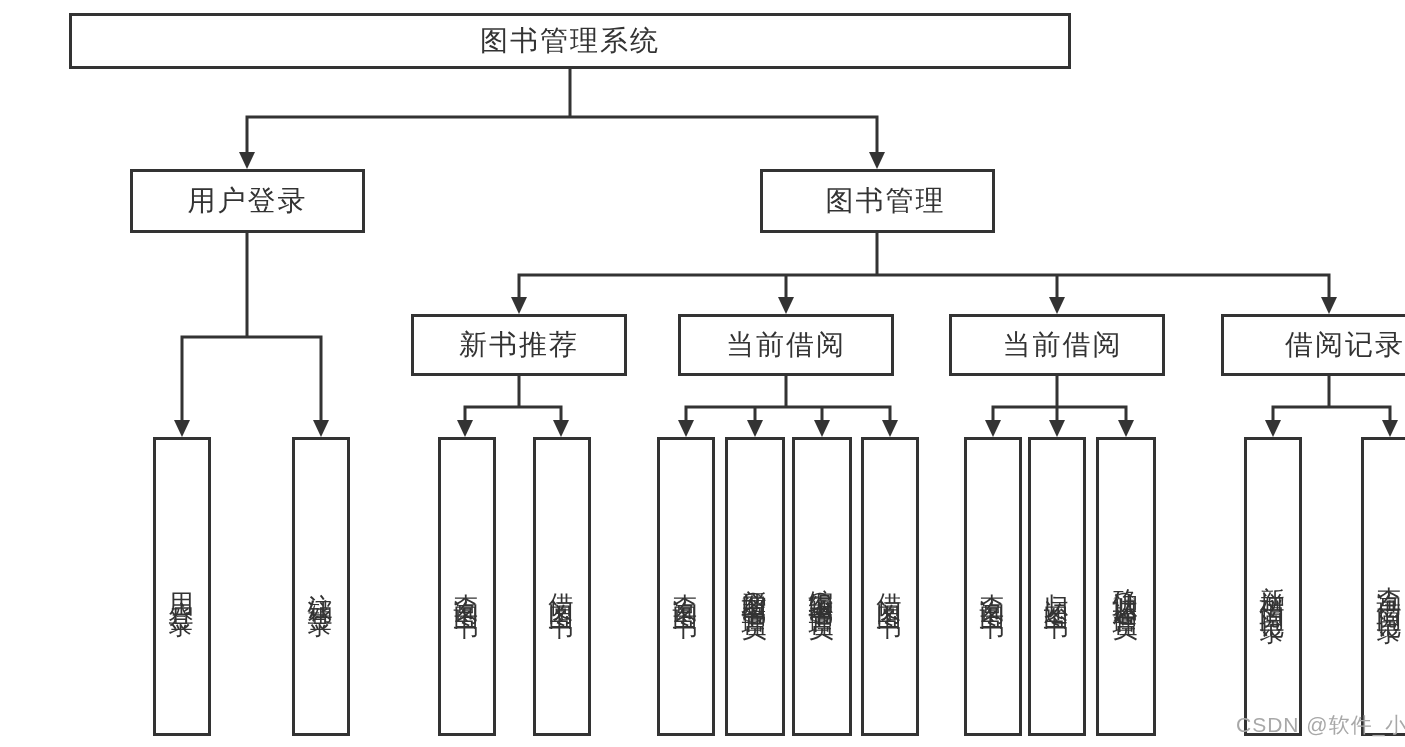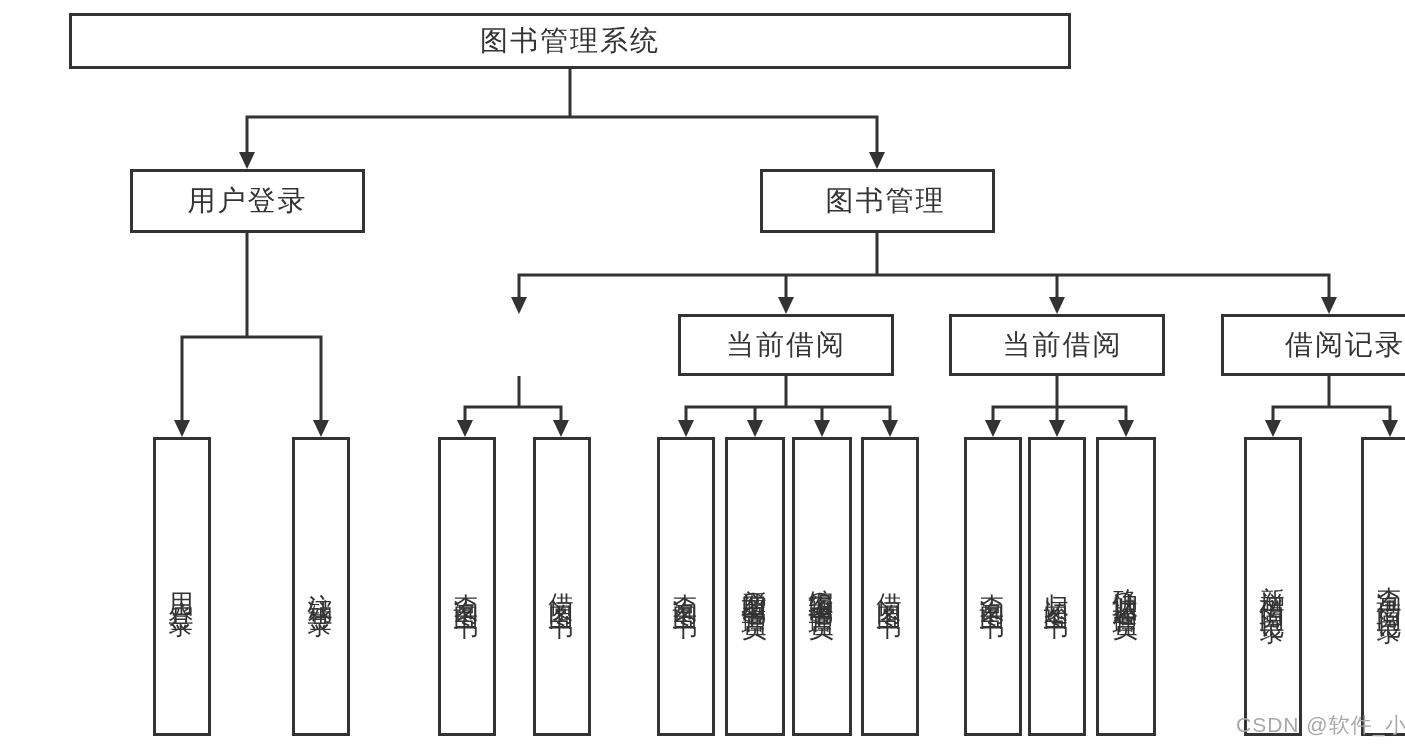--- a/index.html
+++ b/index.html
@@ -93,20 +93,21 @@
       <path d="M1217 420 L1233 420 L1225 437 Z"></path>
       <path d="M1334 420 L1350 420 L1342 437 Z"></path>
     </g>
   </svg>
 
   <div class="box" style="left:21px;top:13px;width:1002px;height:56px;">图书管理系统</div>
 
   <div class="box" style="left:82px;top:169px;width:235px;height:64px;">用户登录</div>
   <div class="box" style="left:712px;top:169px;width:235px;height:64px;padding-left:16px;">图书管理</div>
 
+  <div class="box" style="left:363px;top:314px;width:216px;height:62px;">新书推荐</div>
   <div class="box" style="left:630px;top:314px;width:216px;height:62px;">当前借阅</div>
   <div class="box" style="left:901px;top:314px;width:216px;height:62px;padding-left:11px;">当前借阅</div>
   <div class="box" style="left:1173px;top:314px;width:248px;height:62px;">借阅记录</div>
 
   <div class="box leaf" style="left:105px;">用户登录</div>
   <div class="box leaf" style="left:244px;">注销登录</div>
 
   <div class="box leaf" style="left:390px;">查询图书</div>
   <div class="box leaf" style="left:485px;">借阅图书</div>
 

